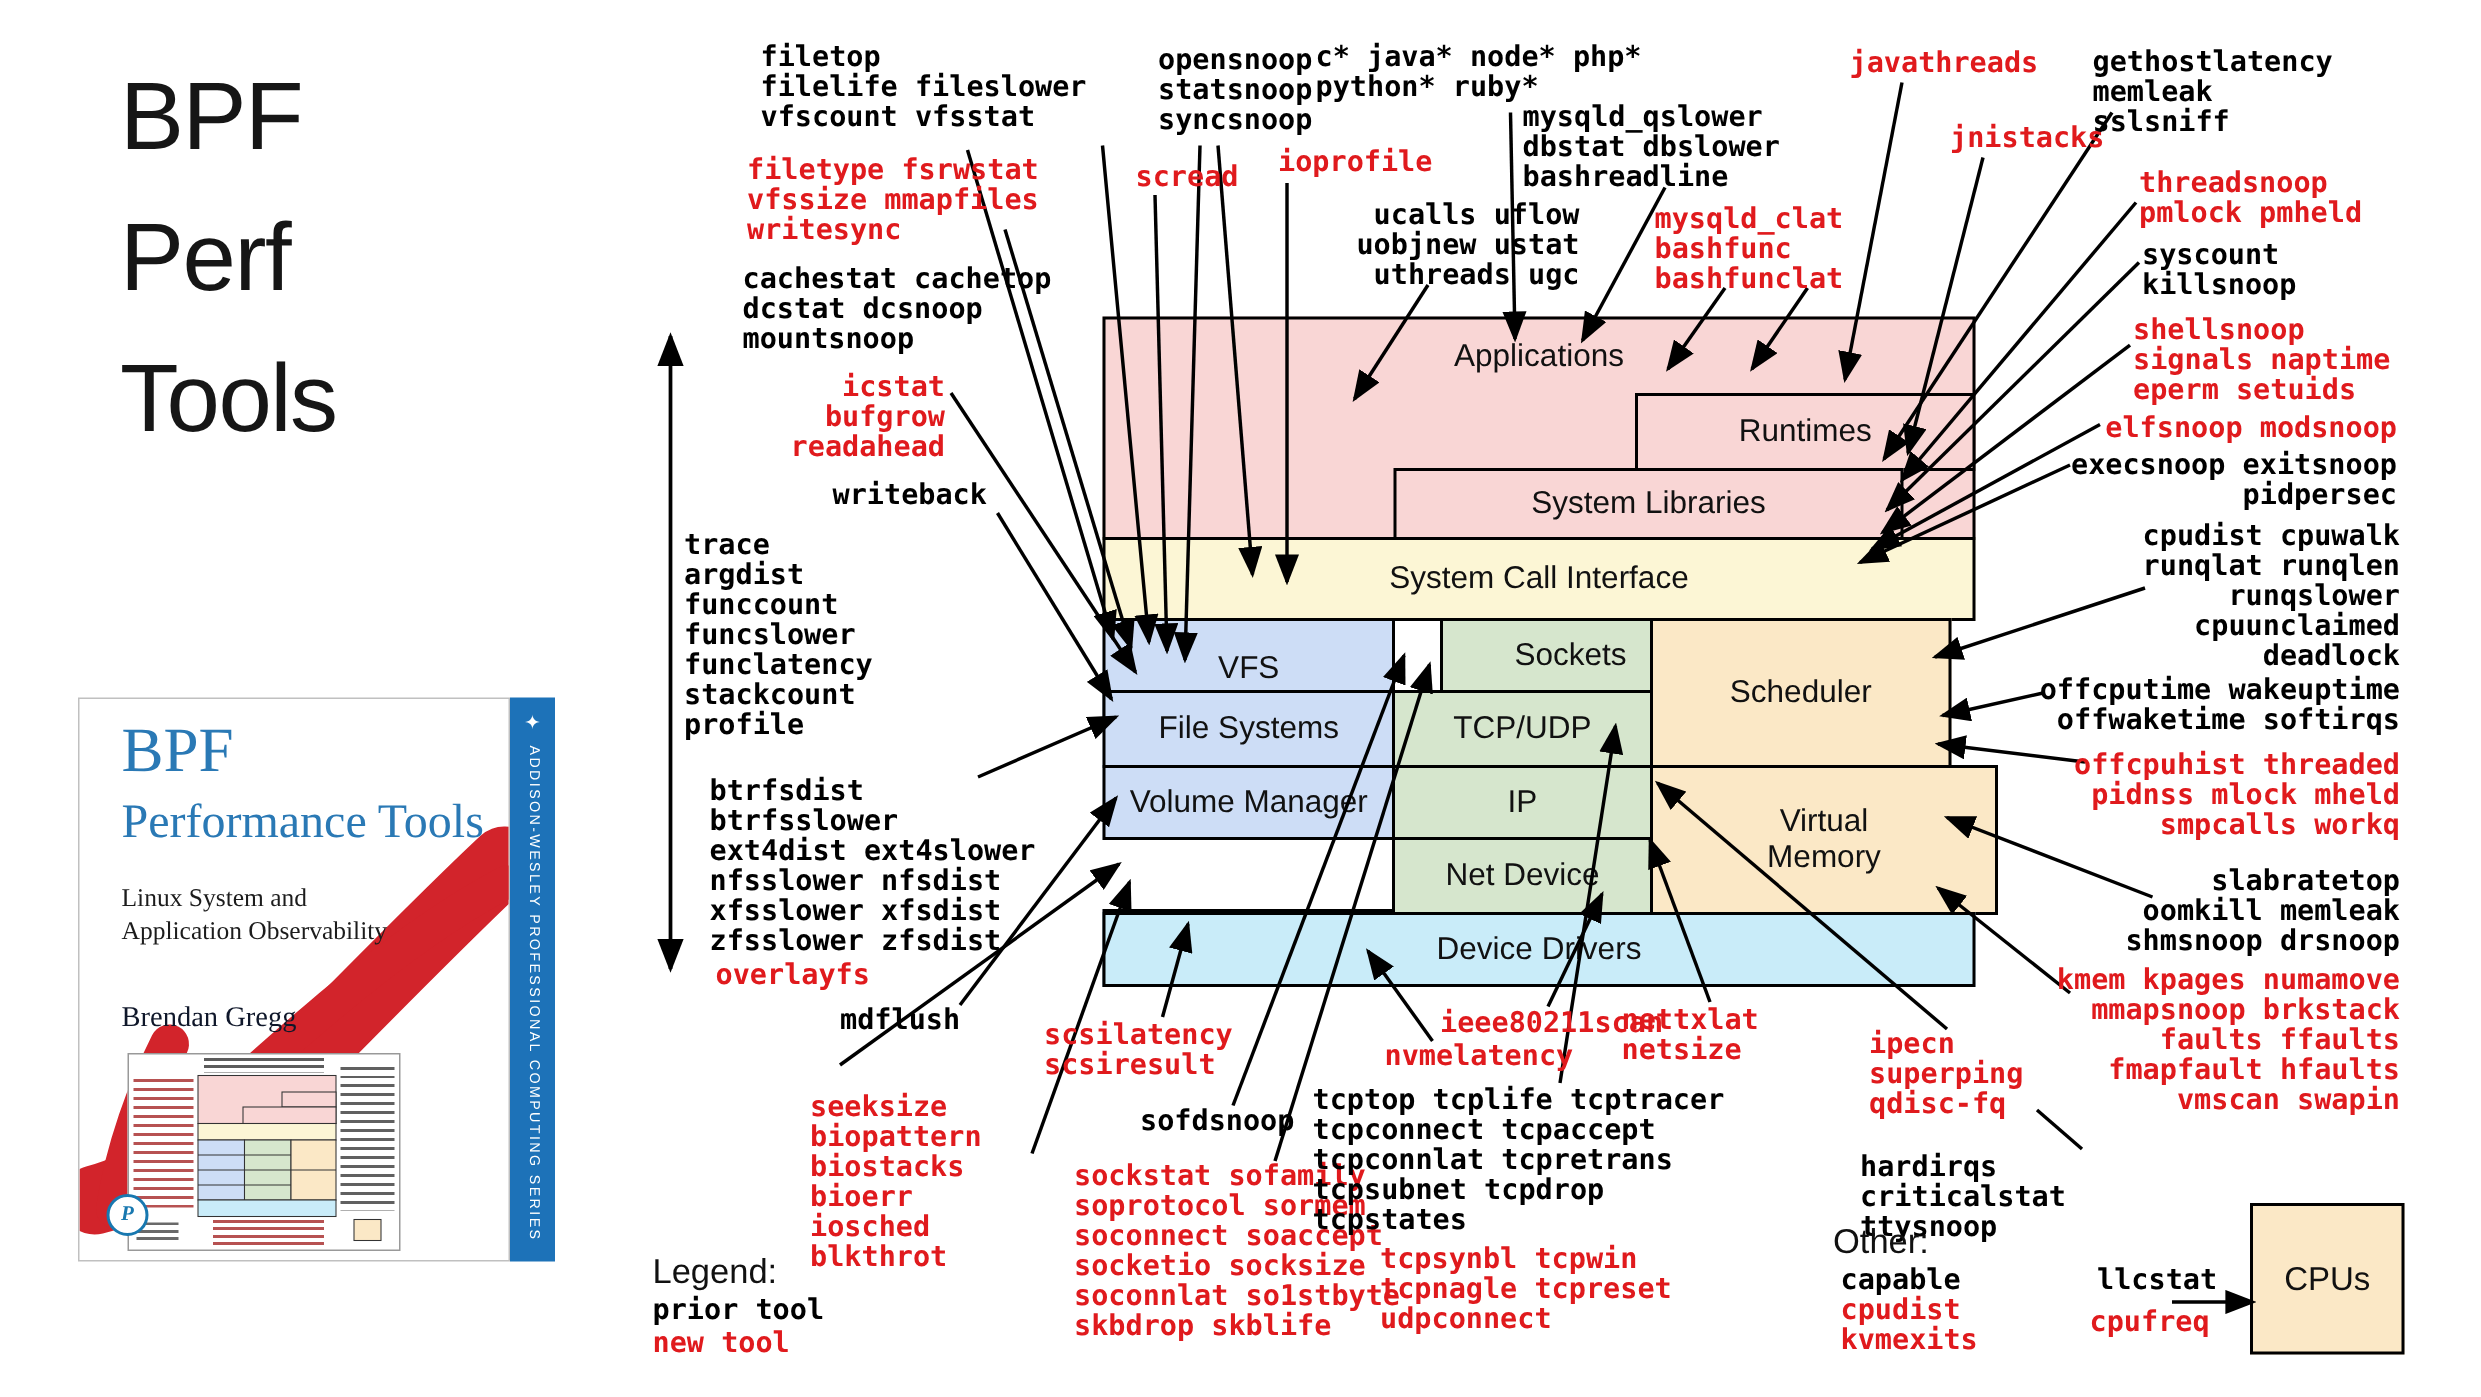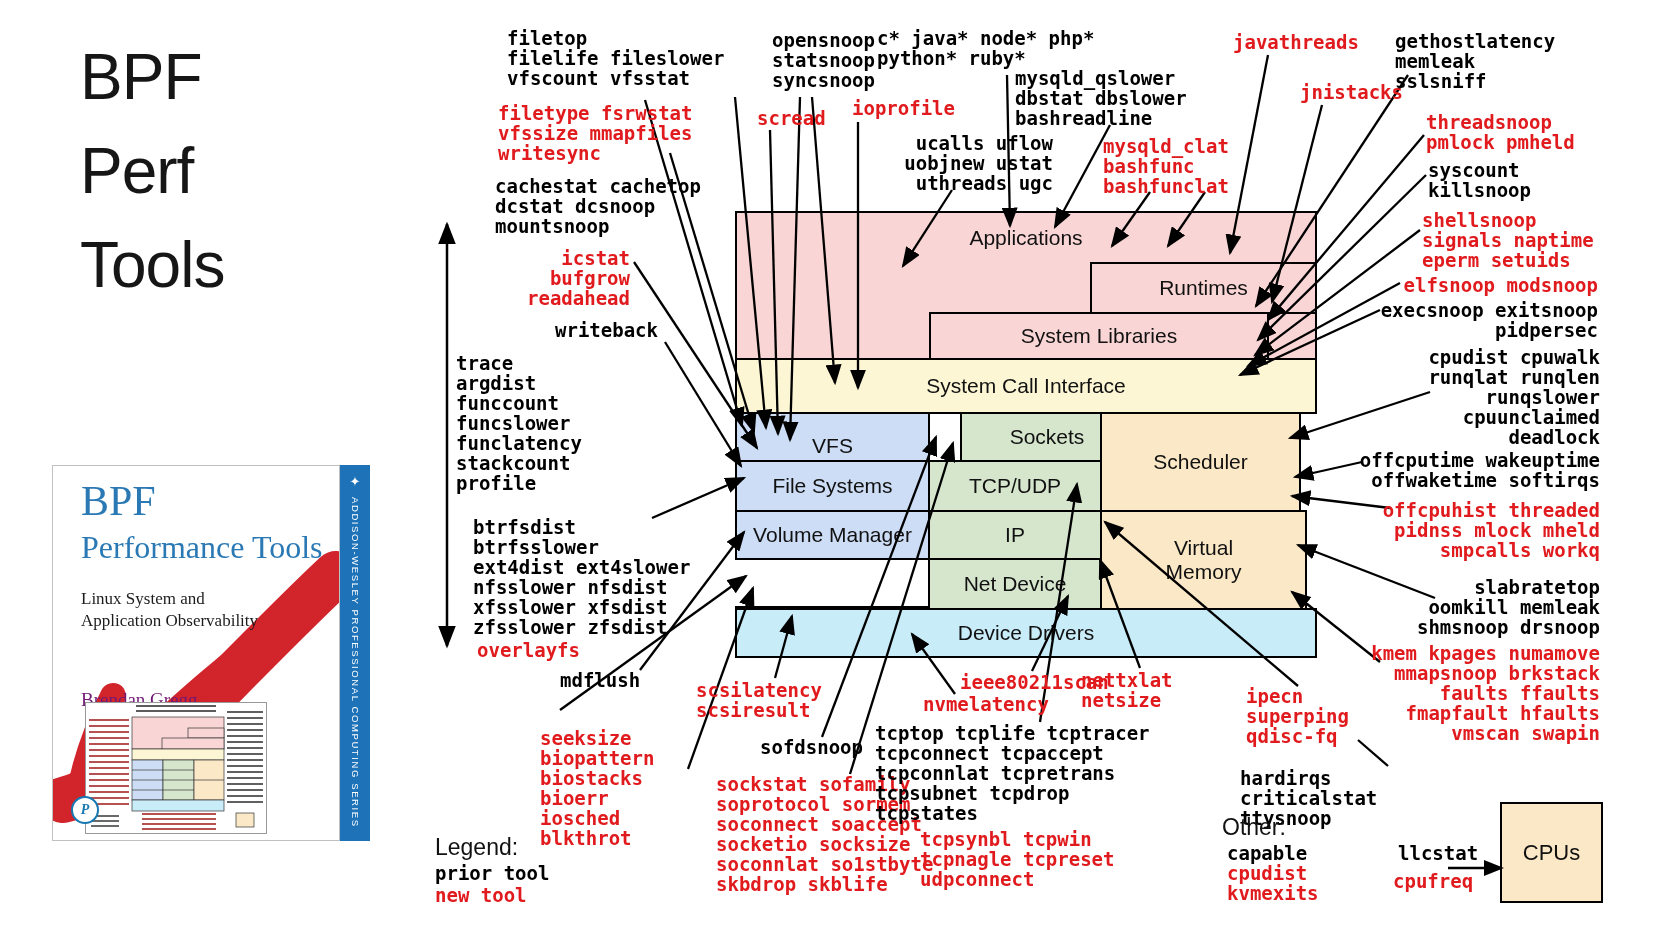--- a/index.html
+++ b/index.html
@@ -27,21 +27,21 @@
   #book-cover{position:absolute;left:52px;top:465px;width:288px;height:376px;background:#fff;
               border:1px solid #c0c0c0;box-sizing:border-box;overflow:hidden;z-index:2;}
   #book-spine{position:absolute;left:340px;top:465px;width:30px;height:376px;background:var(--c-spine);
               z-index:2;display:flex;flex-direction:column;align-items:center;box-sizing:border-box;padding-top:8px;}
   .spine-star{color:#fff;font-size:13px;line-height:18px;}
   .spine-text{writing-mode:vertical-rl;color:#fff;font:9.5px/12px "Liberation Sans",sans-serif;
               letter-spacing:1.6px;margin-top:6px;}
   #book-title1{position:absolute;left:28px;top:12px;font:42px/46px "Liberation Serif",serif;color:var(--c-bookblue);}
   #book-title2{position:absolute;left:28px;top:62px;font:32px/38px "Liberation Serif",serif;color:var(--c-bookblue);}
   #book-subtitle{position:absolute;left:28px;top:122px;font:17px/22px "Liberation Serif",serif;color:#1c1c1c;white-space:pre-line;}
-  #book-author{position:absolute;left:28px;top:202px;font:19px/22px "Liberation Serif",serif;color:#701a75;margin-top:21px;}
+  #book-author{position:absolute;left:28px;top:202px;font:19px/22px "Liberation Serif",serif;color:#0f172a;}
   #book-brush{position:absolute;left:0;top:0;}
   #mini-diagram{position:absolute;left:32px;top:236px;width:182px;height:132px;background:#fff;
                 border:1px solid #999;box-sizing:border-box;}
   .squig{position:absolute;}
   #pearson-logo{position:absolute;left:18px;top:330px;width:24px;height:24px;border:2px solid #1878b0;
                 border-radius:50%;background:#fff;display:flex;align-items:center;justify-content:center;
                 font:italic bold 14px/14px "Liberation Serif",serif;color:#1878b0;}
 </style>
 </head>
 <body>
@@ -104,21 +104,21 @@
   <div class="box" style="left:735px;top:460px;width:195px;height:52px;background:var(--c-blue);"><span>File Systems</span></div>
   <div class="box" style="left:735px;top:510px;width:195px;height:50px;background:var(--c-blue);"><span>Volume Manager</span></div>
   <div class="box" style="left:735px;top:558px;width:195px;height:52px;background:var(--c-blue);margin-top:48px;"><span>Block Device</span></div>
 
   <div class="box" style="left:928px;top:412px;width:174px;height:50px;background:var(--c-green);margin-left:32px;"><span>Sockets</span></div>
   <div class="box" style="left:928px;top:460px;width:174px;height:52px;background:var(--c-green);"><span>TCP/UDP</span></div>
   <div class="box" style="left:928px;top:510px;width:174px;height:50px;background:var(--c-green);"><span>IP</span></div>
   <div class="box" style="left:928px;top:558px;width:174px;height:52px;background:var(--c-green);"><span>Net Device</span></div>
 
   <div class="box" style="left:1100px;top:412px;width:201px;height:100px;background:var(--c-tan);"><span>Scheduler</span></div>
-  <div class="box" style="left:1100px;top:510px;width:207px;height:100px;background:var(--c-tan);"><span>Virtual
+  <div class="box" style="left:1100px;top:510px;width:232px;height:100px;background:var(--c-tan);"><span>Virtual
 Memory</span></div>
 
   <div class="box" style="left:735px;top:608px;width:582px;height:50px;background:var(--c-ltblue);"><span>Device Drivers</span></div>
 
   <div class="box" style="left:1500px;top:802px;width:103px;height:101px;background:var(--c-tan);font-size:22px;"><span>CPUs</span></div>
 
   <svg id="arrows" width="1654" height="931" viewBox="0 0 1654 931">
     <defs>
       <marker id="ah" markerWidth="9" markerHeight="7" refX="8" refY="3.5" orient="auto">
         <path d="M0,0 L9,3.5 L0,7 z" fill="#000"></path>

